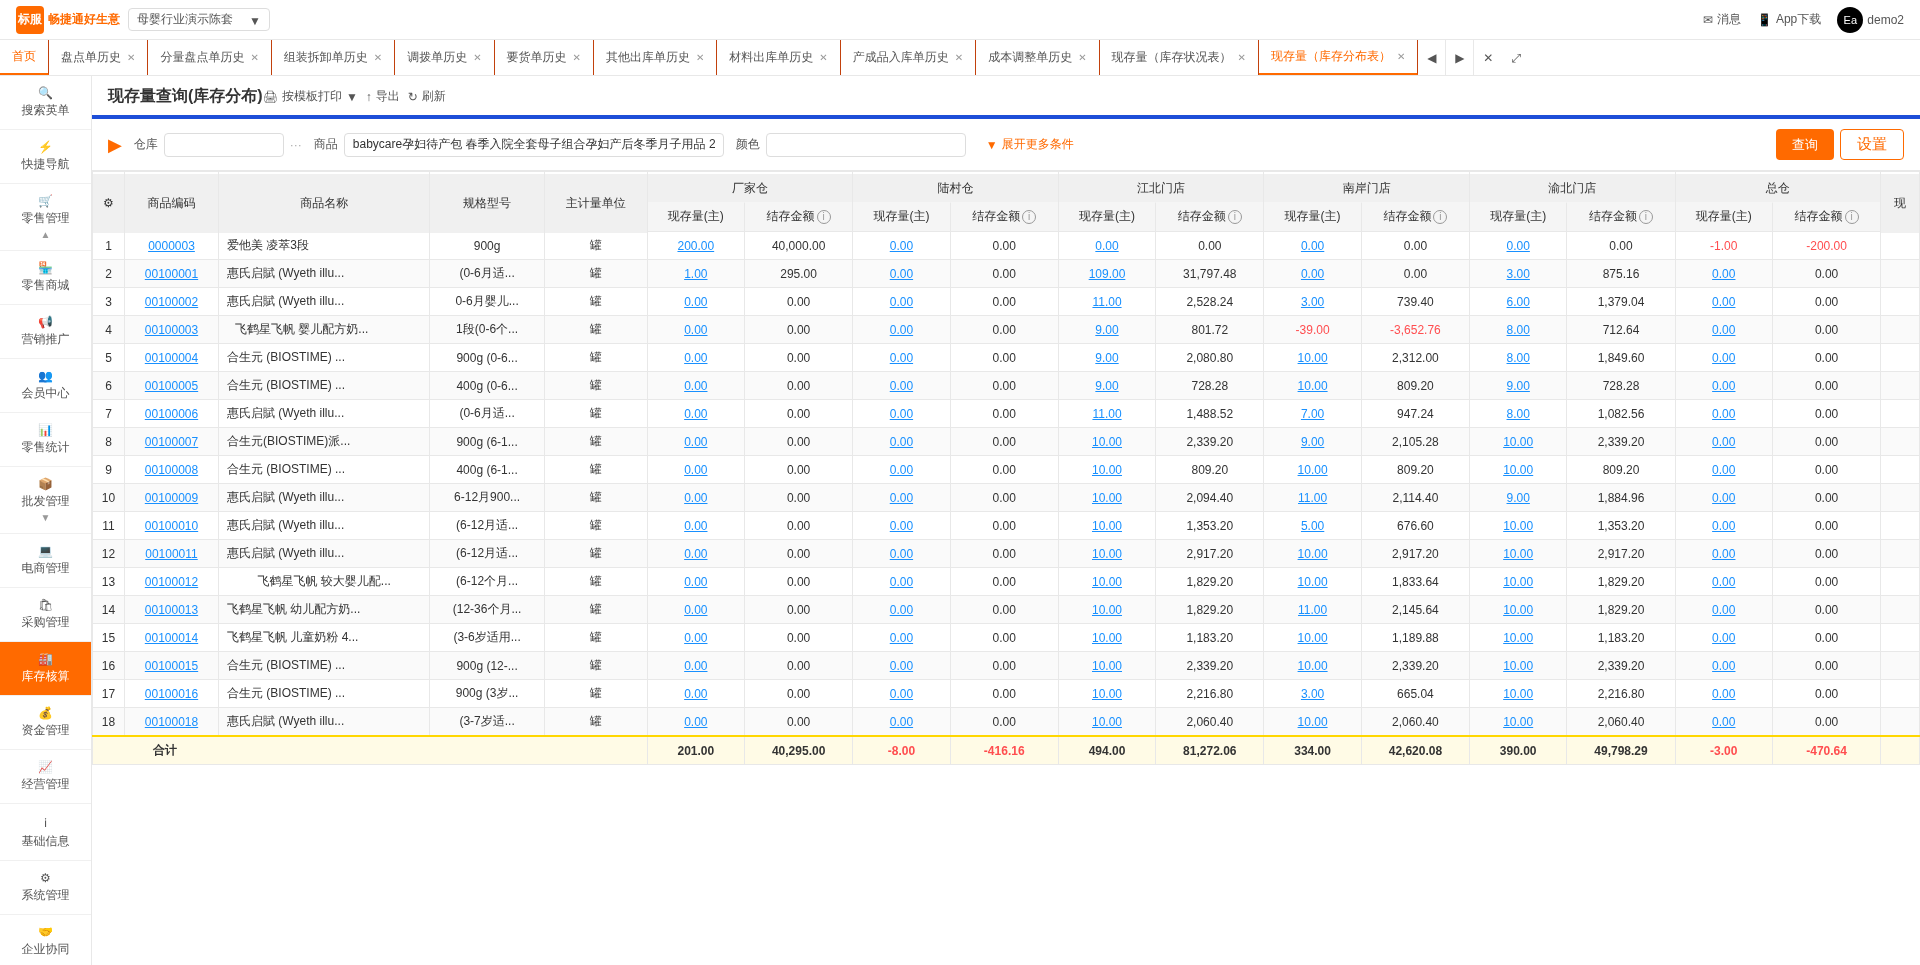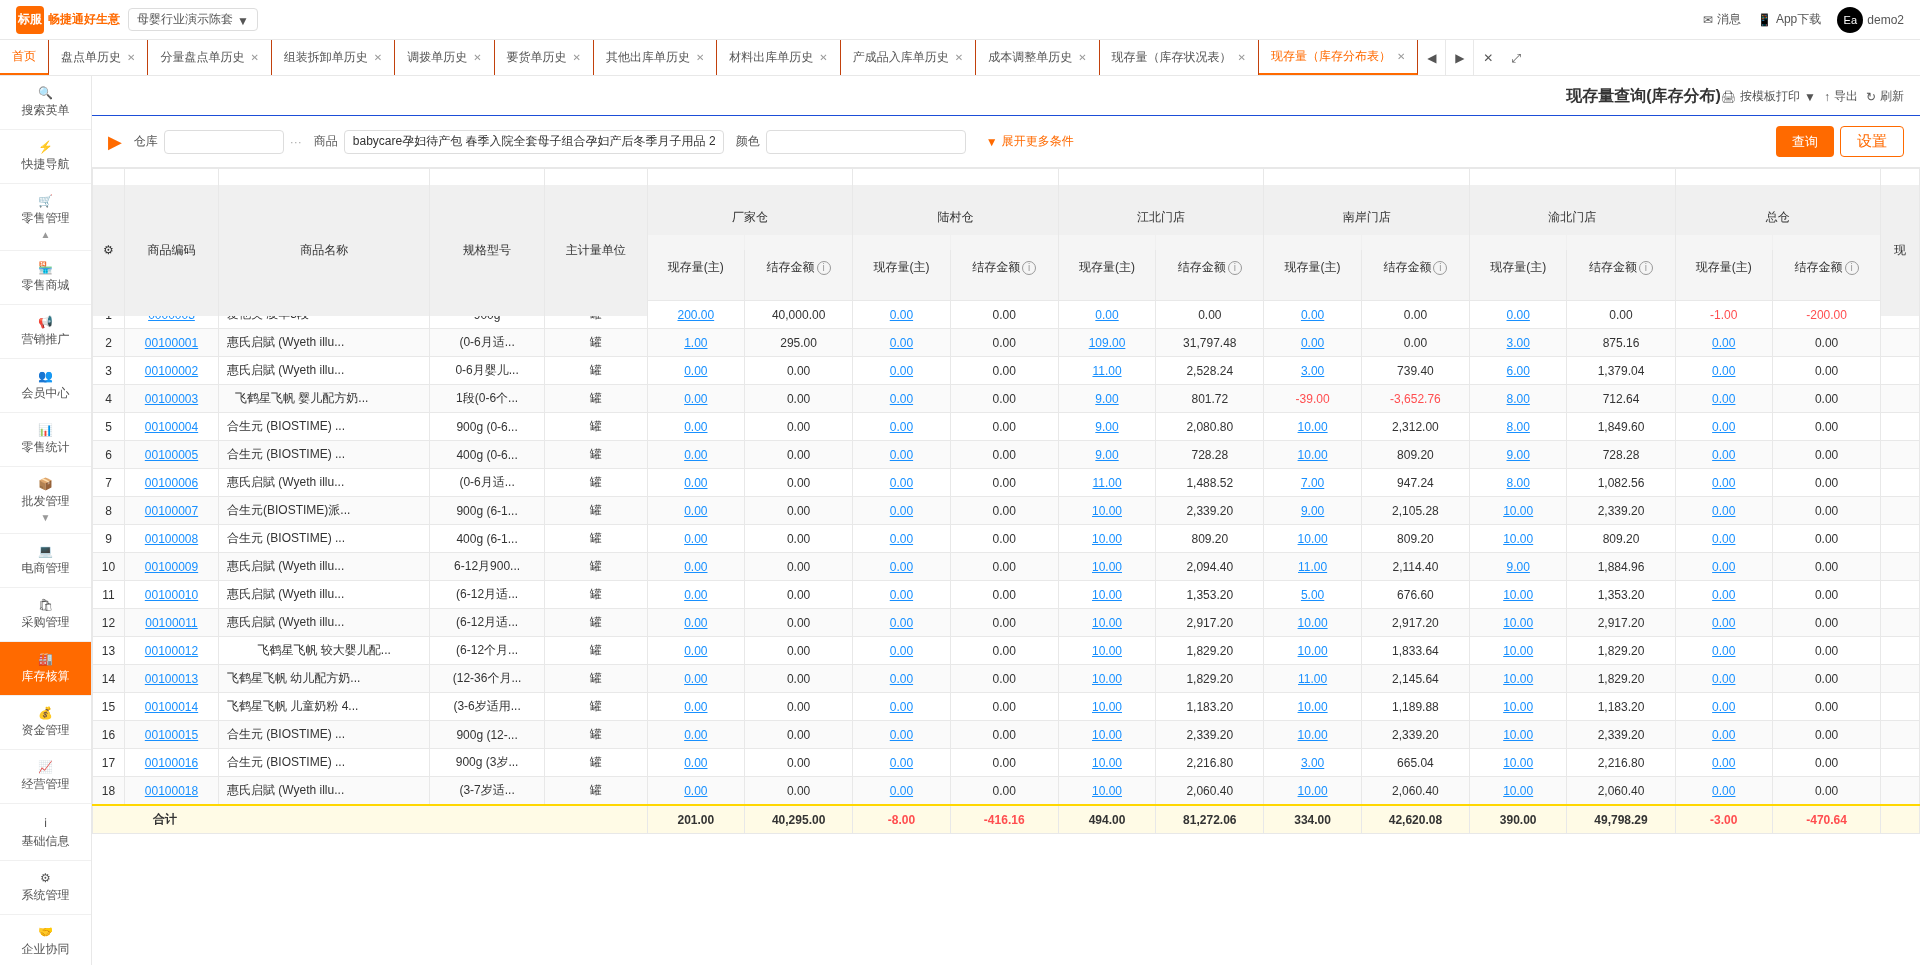--- a/index.html
+++ b/index.html
@@ -12,21 +12,21 @@
       display: flex;
       align-items: center;
       padding: 0 16px;
       border-bottom: 1px solid #e8e8e8;
       justify-content: space-between;
       flex-shrink: 0;
     }
     .top-bar-left { display: flex; align-items: center; gap: 8px; }
     .brand-logo { display: flex; align-items: center; gap: 4px; color: #ff6a00; font-weight: bold; font-size: 13px; }
     .brand-logo .logo-icon { width: 28px; height: 28px; background: #ff6a00; border-radius: 4px; display: flex; align-items: center; justify-content: center; color: #fff; font-size: 10px; }
-    .industry-selector { display: flex; align-items: flex-end; gap: 4px; border: 1px solid #ddd; border-radius: 4px; padding: 2px 8px; cursor: pointer; color: #555; font-size: 12px; }
+    .industry-selector { display: flex; align-items: flex-end; gap: 16px; border: 1px solid #ddd; border-radius: 4px; padding: 2px 8px; cursor: pointer; color: #555; font-size: 12px; }
     .top-bar-right { display: flex; align-items: center; gap: 16px; color: #555; font-size: 12px; }
     .top-right-item { display: flex; align-items: center; gap: 4px; cursor: pointer; }
     .avatar { width: 26px; height: 26px; border-radius: 50%; background: #000000; display: flex; align-items: center; justify-content: center; color: #fff; font-size: 11px; }
 
     
     .tab-bar {
       background: #fff;
       height: 36px;
       display: flex;
       align-items: stretch;
@@ -82,24 +82,24 @@
     .sidebar-item.active { background: #ff6a00; color: #fff; }
     .sidebar-item .expand-arrow { font-size: 10px; color: #999; }
 
     
     .content-area { flex: 1; overflow: hidden; display: flex; flex-direction: column; }
 
     
     .page-header {
       background: #fff;
       padding: 10px 16px 0;
-      border-bottom: 1px solid #1d4ed8;
+      border-bottom: 4px solid #1d4ed8;
       display: flex;
       align-items: center;
-      justify-content: flex-end;
+      justify-content: flex-start;
       flex-shrink: 0;
     }
     .page-title { font-size: 16px; font-weight: bold; color: #333; padding-bottom: 8px; }
     .page-actions { display: flex; align-items: center; gap: 8px; padding-bottom: 8px; }
     .page-action-btn { display: flex; align-items: center; gap: 4px; color: #555; cursor: pointer; font-size: 12px; }
 
     
     .filter-area {
       background: #fff;
       padding: 10px 16px;
@@ -123,27 +123,27 @@
     .filter-expand { display: flex; align-items: center; gap: 4px; color: #ff6a00; cursor: pointer; font-size: 12px; margin-left: 8px; }
     .btn-search { background: #ff6a00; color: #fff; border: none; border-radius: 4px; padding: 5px 16px; cursor: pointer; font-size: 13px; }
     .btn-setting { background: #fff; color: #ff6a00; border: 1px solid #ff6a00; border-radius: 4px; padding: 5px 16px; cursor: pointer; font-size: 15px; }
 
     
     .table-wrapper { flex: 1; overflow: auto; background: #fff; }
     table { width: 100%; border-collapse: collapse; font-size: 12px; }
     thead tr th {
       background: #f5f5f5;
       border: 1px solid #e8e8e8;
-      padding: 24px 8px;
+      padding: 6px 8px;
       text-align: center;
       color: #333;
       font-weight: 500;
       white-space: nowrap;
       position: sticky;
-      top: 16px;
+      top: 2px;
       z-index: 2;
     }
     thead tr:first-child th { background: #f0f0f0; }
     tbody tr td {
       border: 1px solid #e8e8e8;
       padding: 5px 8px;
       text-align: center;
       color: #333;
       white-space: nowrap;
     }

